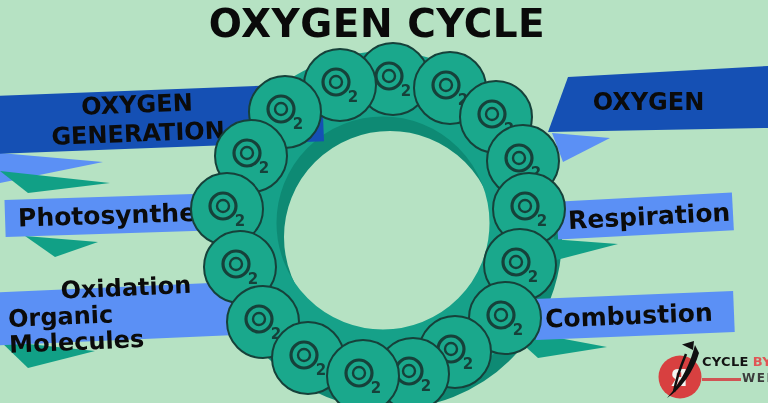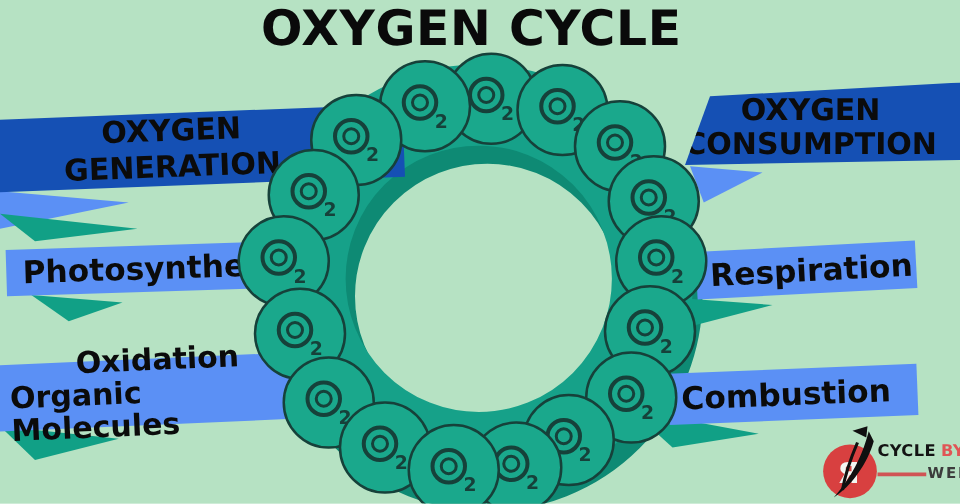--- a/index.html
+++ b/index.html
@@ -89,21 +89,20 @@
     <polygon points="505,328 607,347 538,358" fill="#11a086"></polygon>
   </svg>
 
   <div class="banner b-dark bn-generation">
     <span>OXYGEN</span>
     <span>GENERATION</span>
   </div>
 
   <div class="banner b-dark bn-consumption">
     <span>OXYGEN</span>
-    <span>CONSUMPTION</span>
   </div>
 
   <div class="banner b-light bn-photosynthesis">
     <span>Photosynthesis</span>
   </div>
 
   <div class="banner b-light bn-oxidation">
     <span>Oxidation</span>
     <span>Organic Molecules</span>
   </div>

